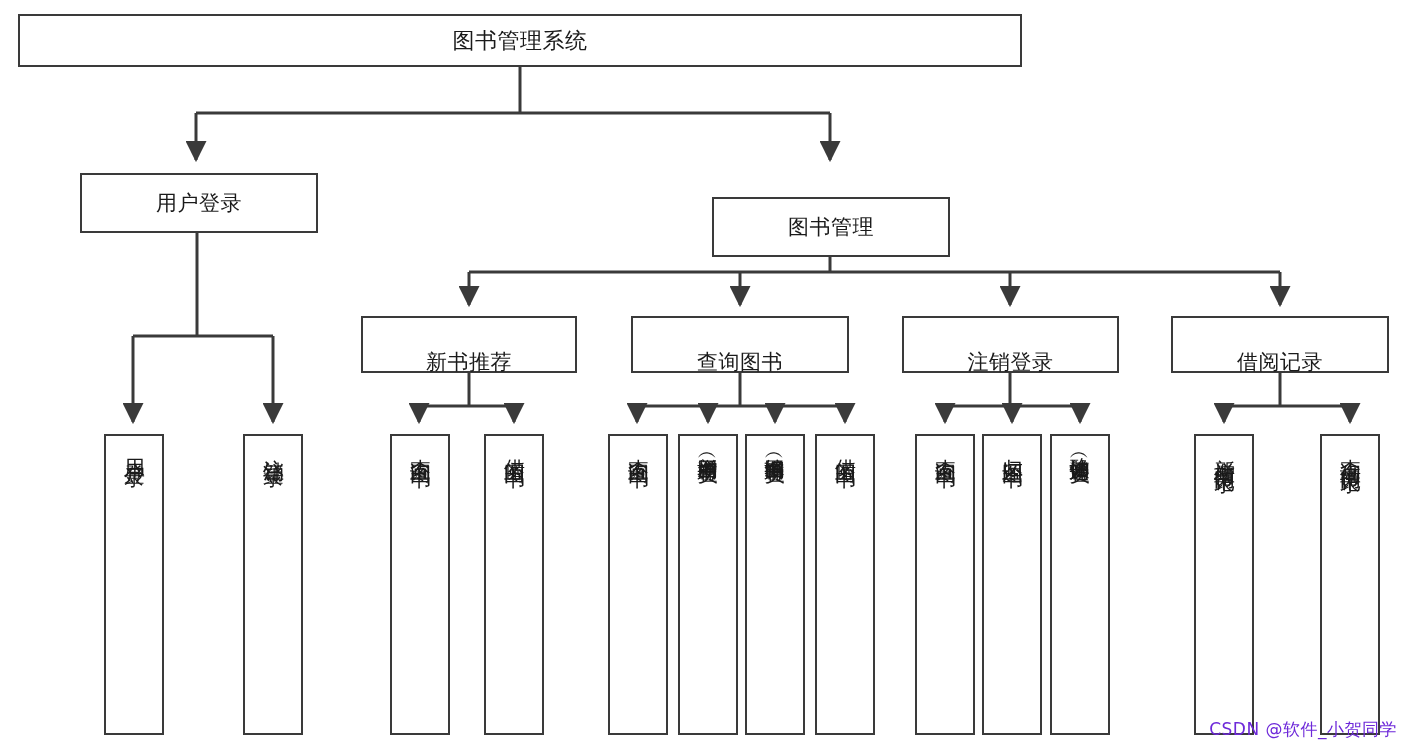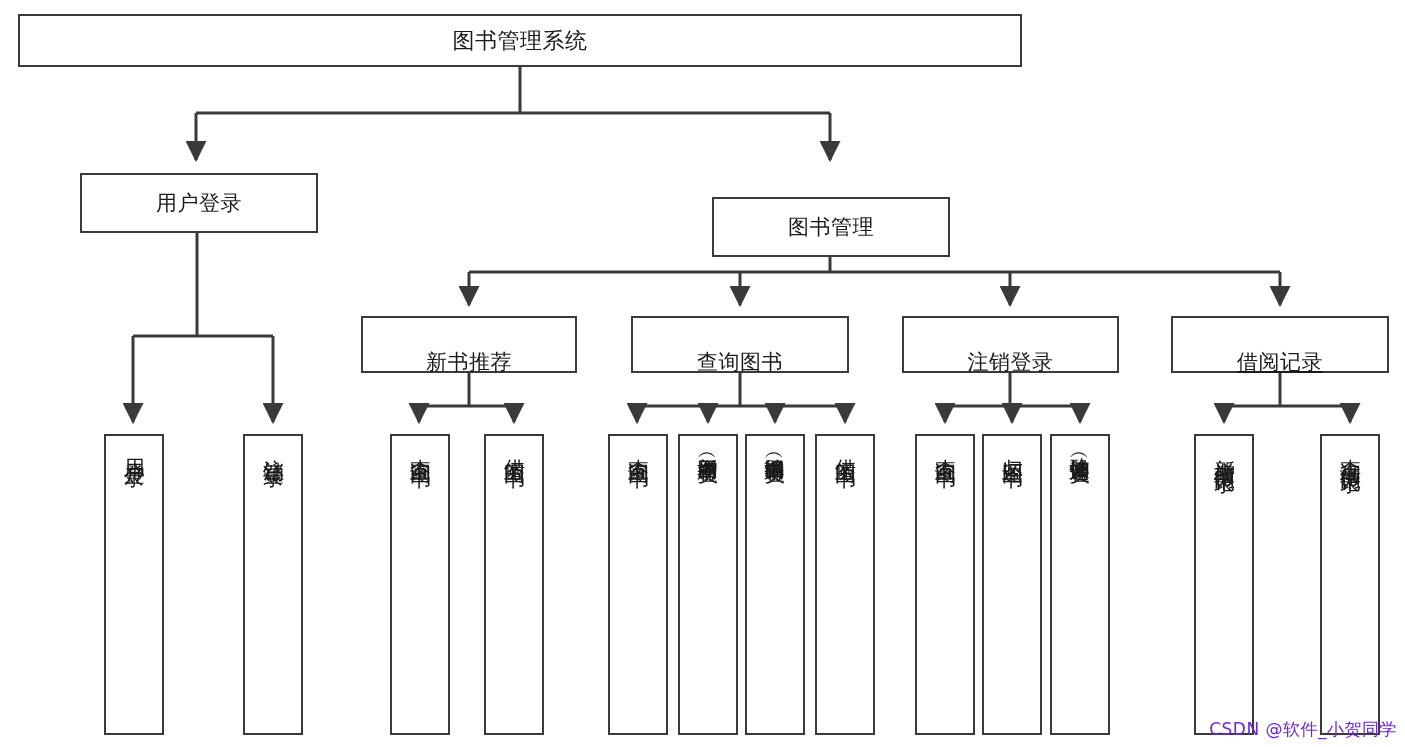--- a/index.html
+++ b/index.html
@@ -139,21 +139,21 @@
 
   <div class="node level3" style="left:361px; top:316px; width:216px; height:57px;">
     <span class="node-label">新书推荐</span>
   </div>
   <div class="node level3" style="left:631px; top:316px; width:218px; height:57px;">
     <span class="node-label">查询图书</span>
   </div>
   <div class="node level3" style="left:902px; top:316px; width:217px; height:57px;">
     <span class="node-label">注销登录</span>
   </div>
-  <div class="node level3" style="left:1171px; top:316px; width:218px; height:57px;text-decoration:underline;">
+  <div class="node level3" style="left:1171px; top:316px; width:218px; height:57px;">
     <span class="node-label">借阅记录</span>
   </div>
 
   <div class="node leaf" style="left:104px; top:434px; width:60px; height:301px;">
     <span class="node-label">用户登录</span>
   </div>
   <div class="node leaf" style="left:243px; top:434px; width:60px; height:301px;">
     <span class="node-label">注销登录</span>
   </div>
 

